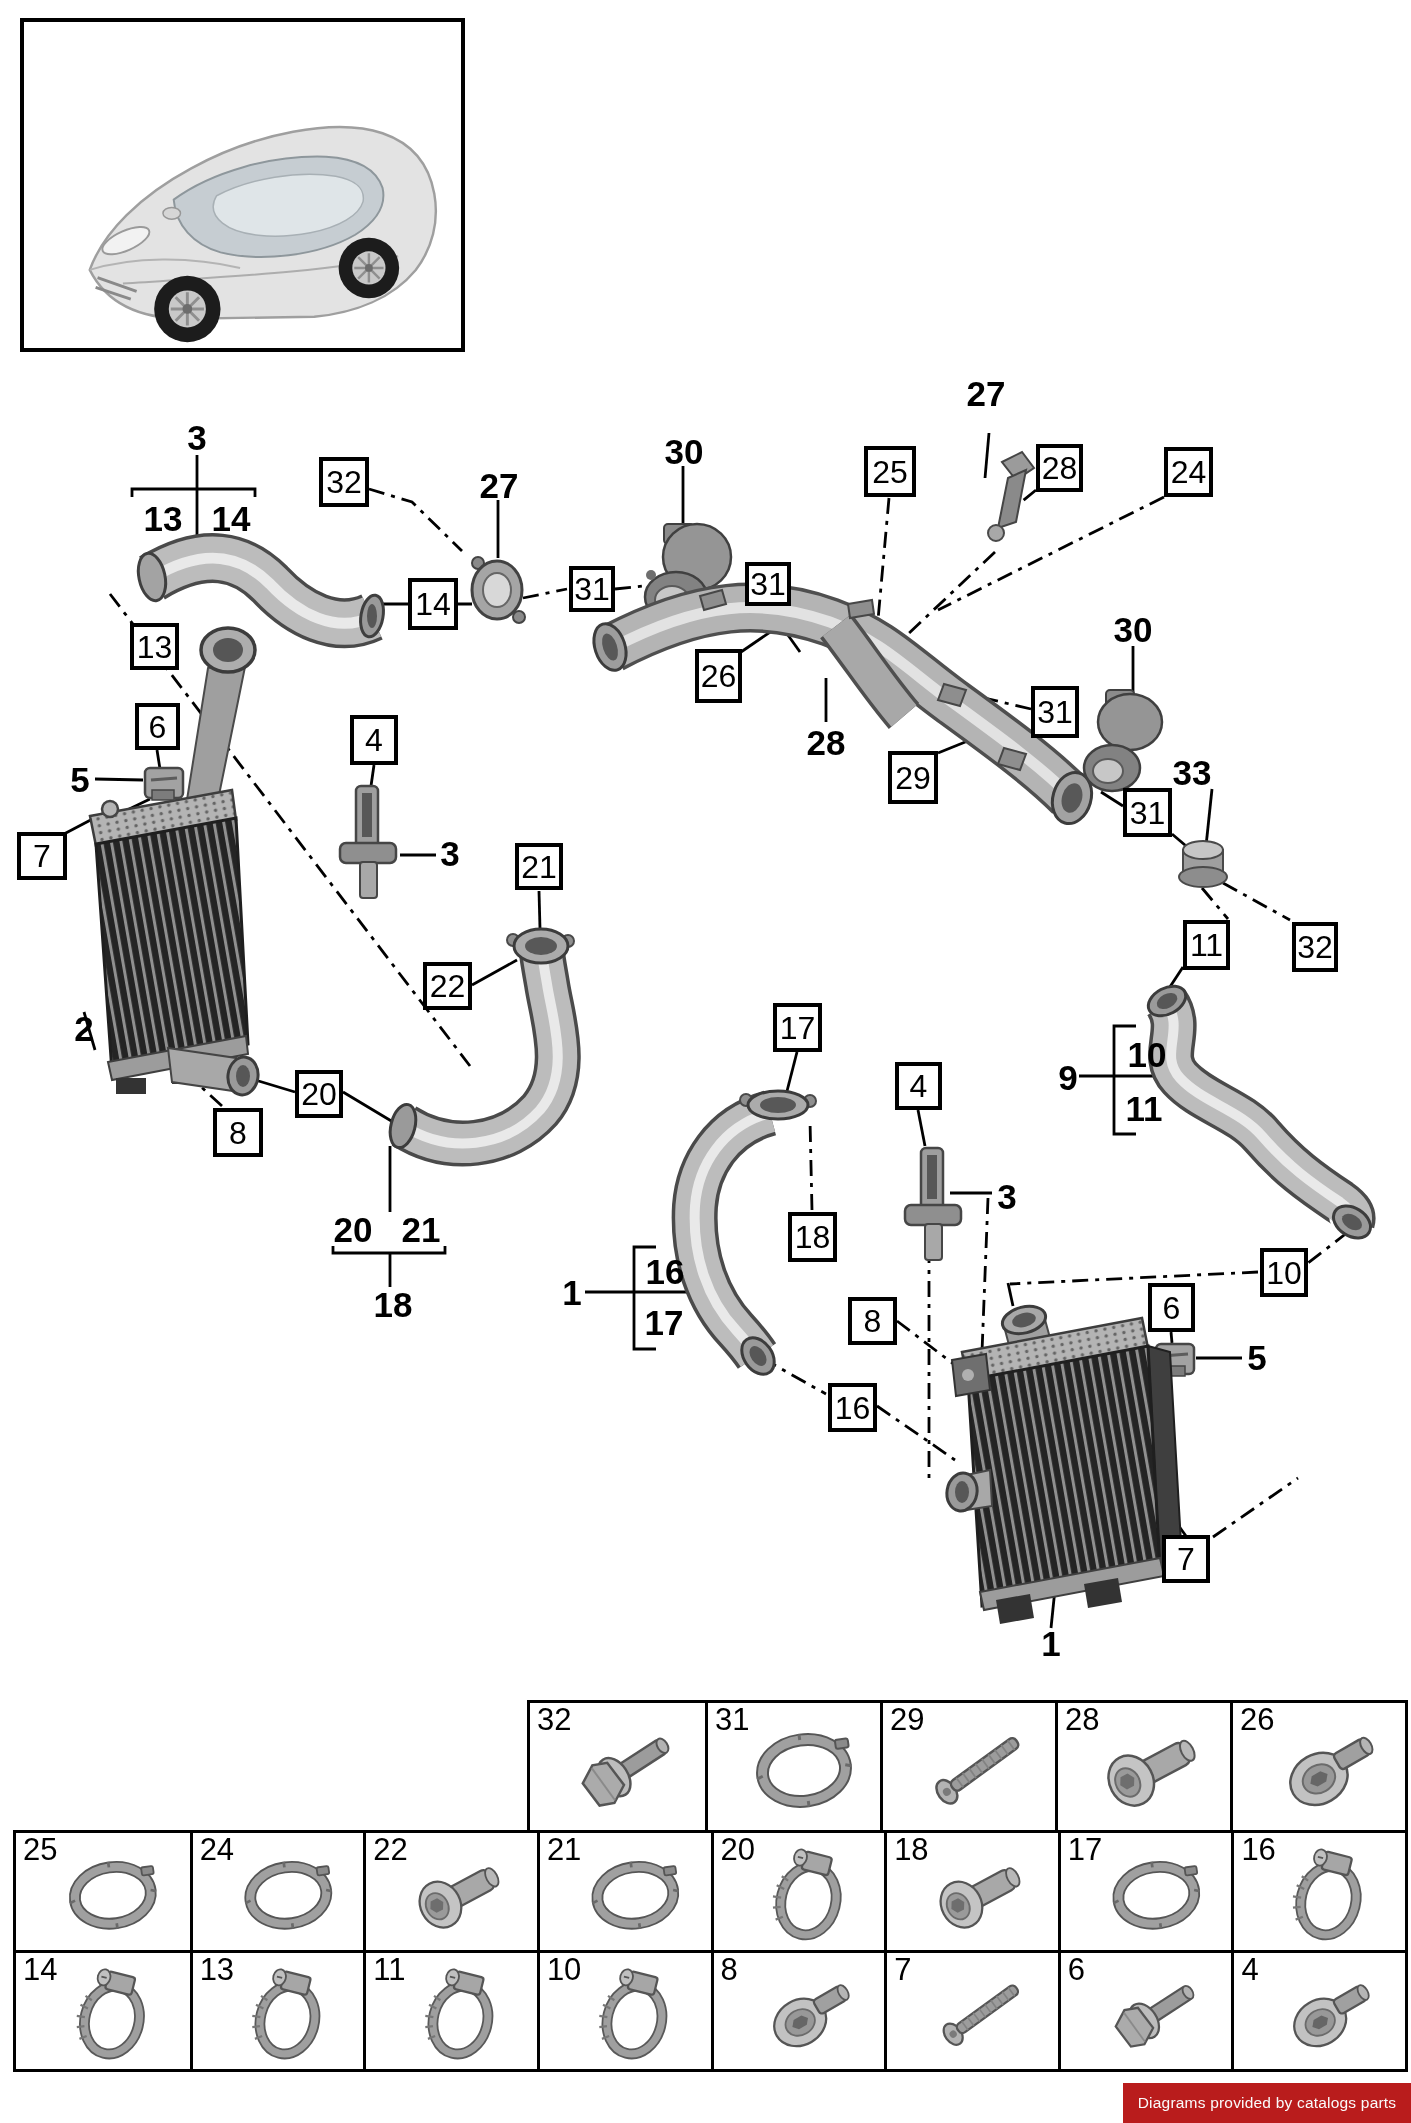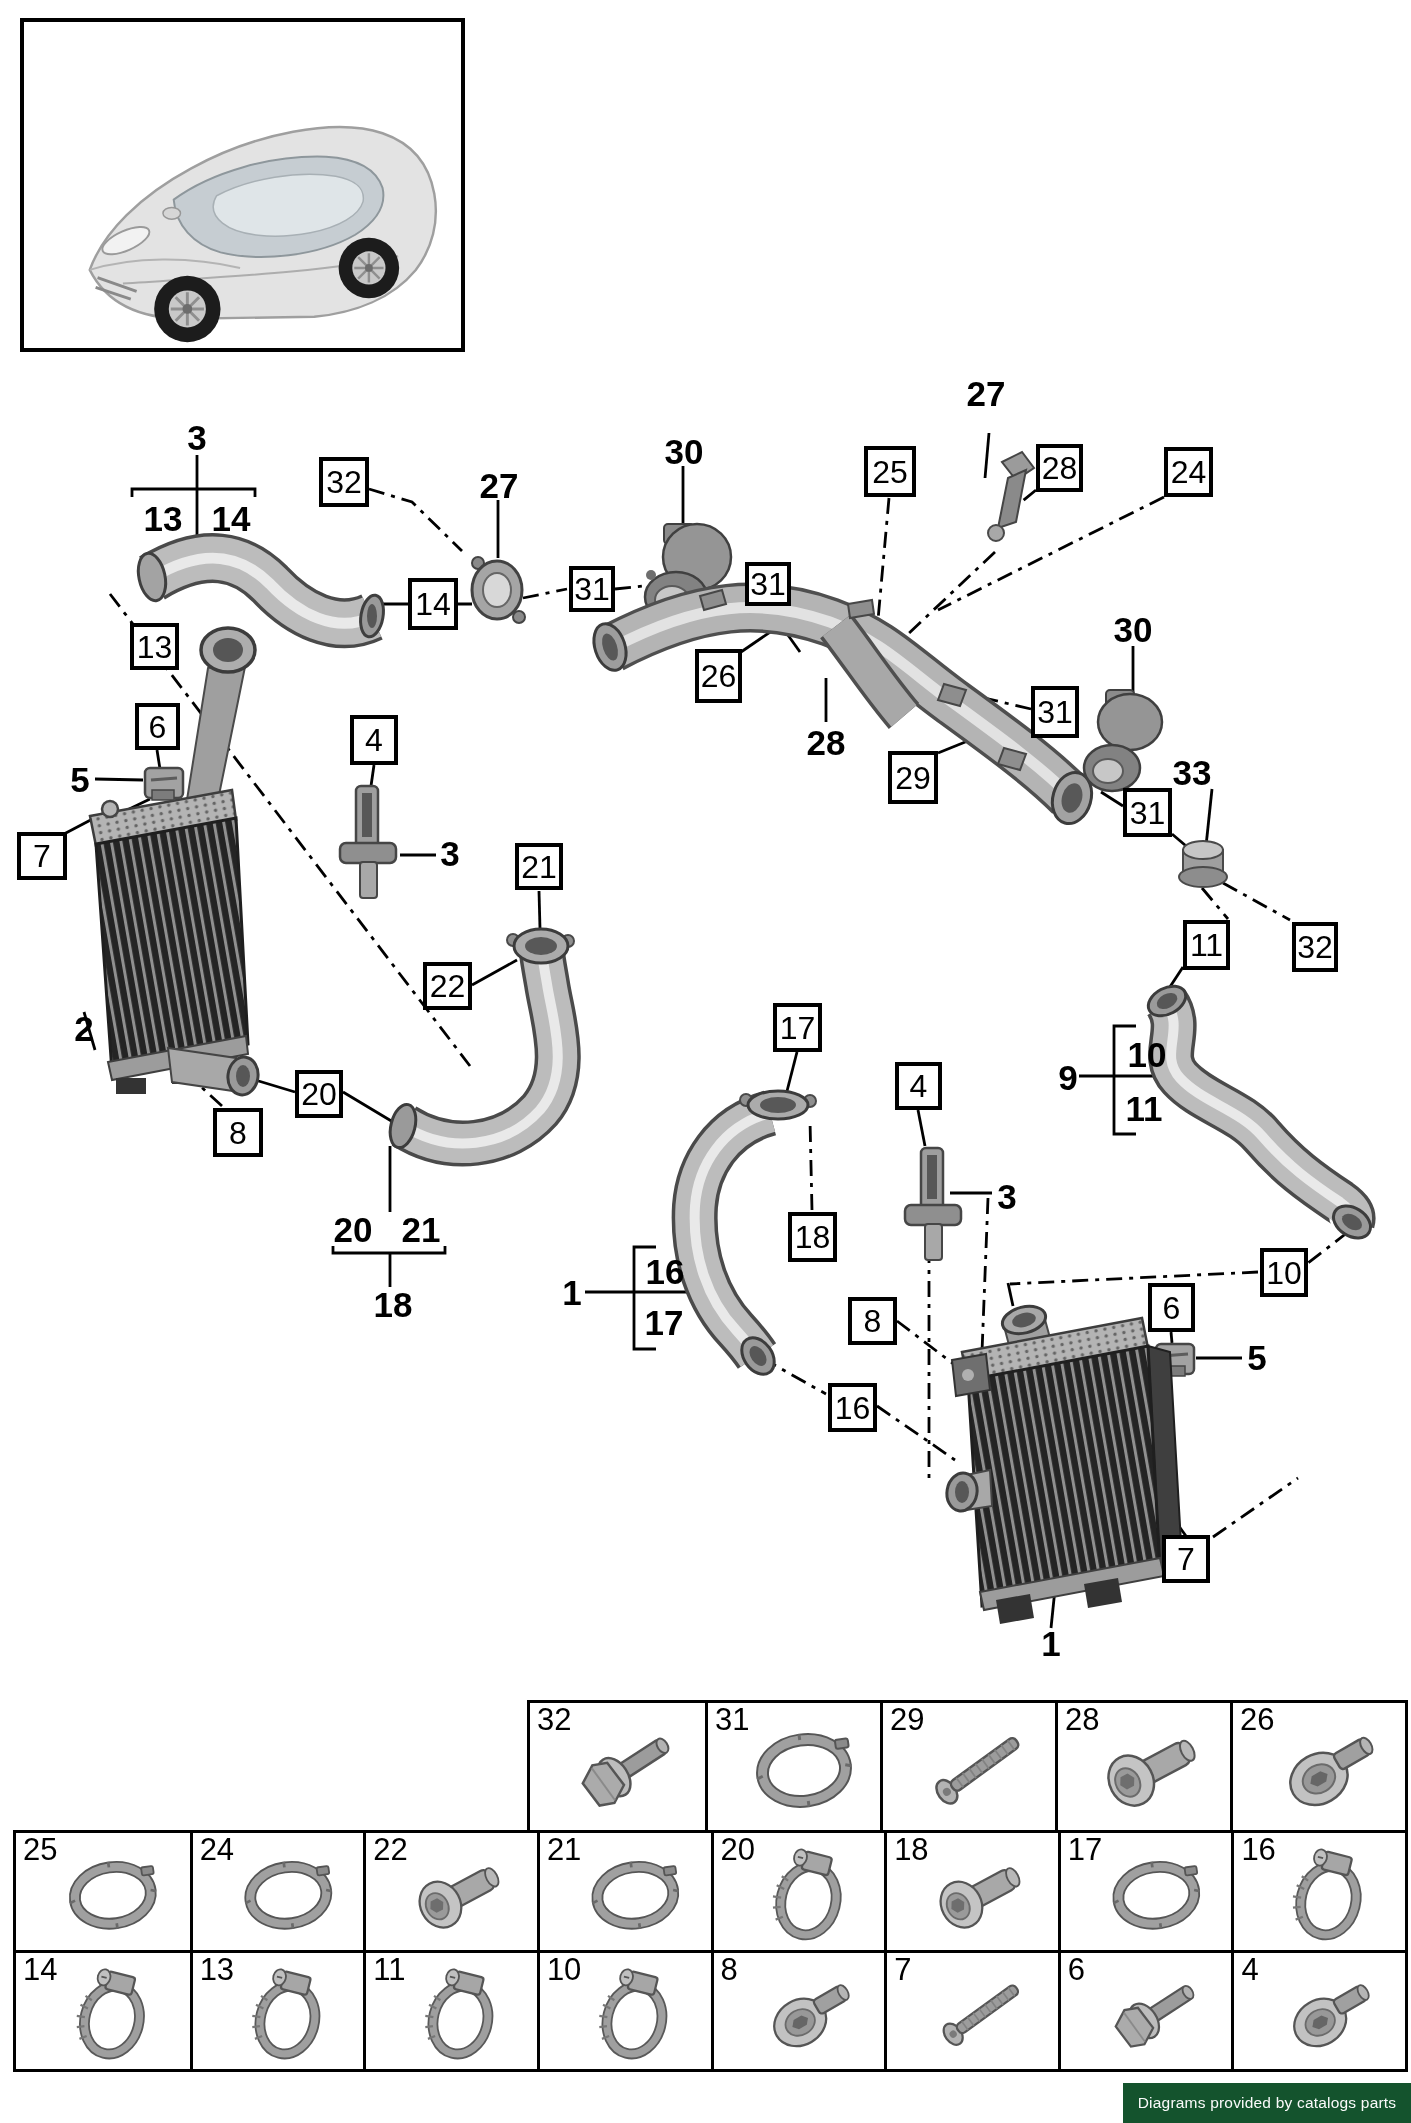--- a/index.html
+++ b/index.html
@@ -24,21 +24,21 @@
   }
   .grid-row{
     position:absolute;display:grid;border:3px solid #000;box-sizing:border-box;background:#fff;z-index:7;
   }
   .grid-cell{position:relative;border-left:3px solid #000;overflow:hidden;background:#fff;}
   .grid-cell:first-child{border-left:none;}
   .cell-num{position:absolute;top:1px;left:7px;font-size:31px;line-height:1.05;z-index:2;}
   .cell-icon{position:absolute;right:2px;top:6px;bottom:2px;left:22px;z-index:1;}
   .cell-icon svg{width:100%;height:100%;}
   .badge{
-    position:absolute;left:1123px;top:2083px;width:288px;height:40px;background:#14532d;
+    position:absolute;left:1123px;top:2083px;width:288px;height:40px;background:#b91c1c;
     color:#fafafa;display:flex;align-items:center;justify-content:center;
     font-size:15.5px;letter-spacing:.2px;z-index:9;
   }
 </style>
 </head>
 <body>
 
 <div class="page">
 
   <div class="car-box">

